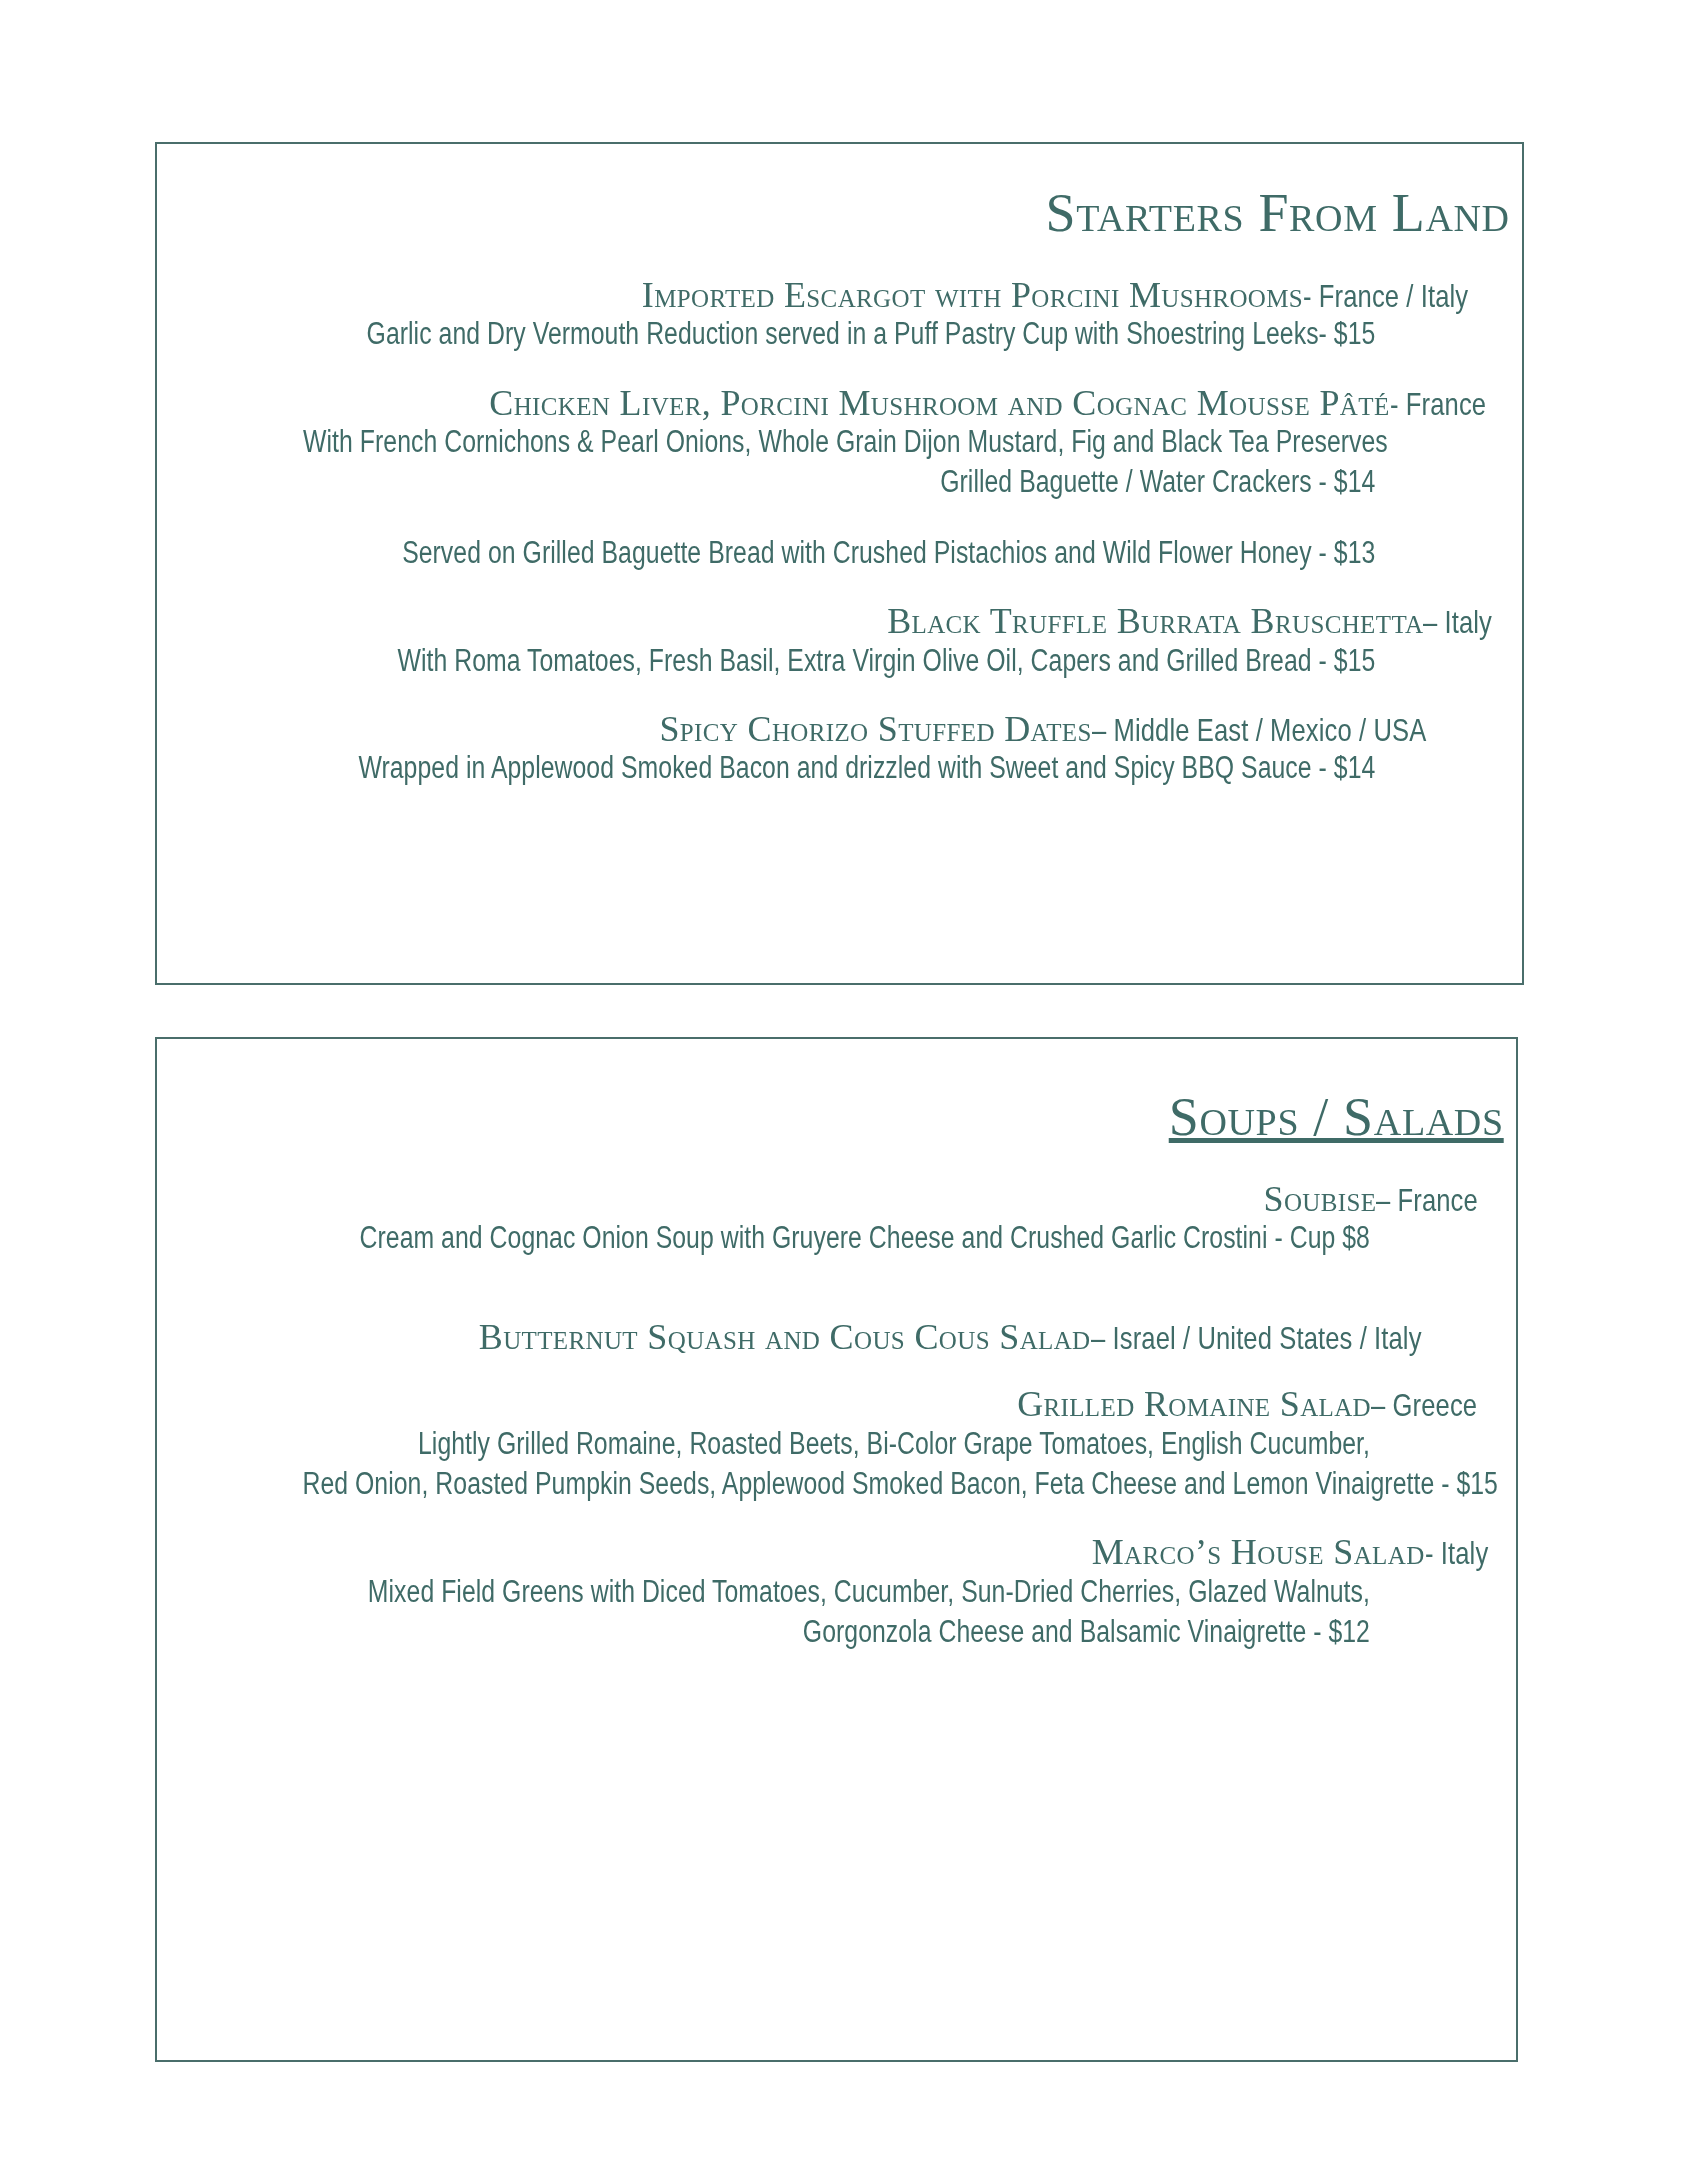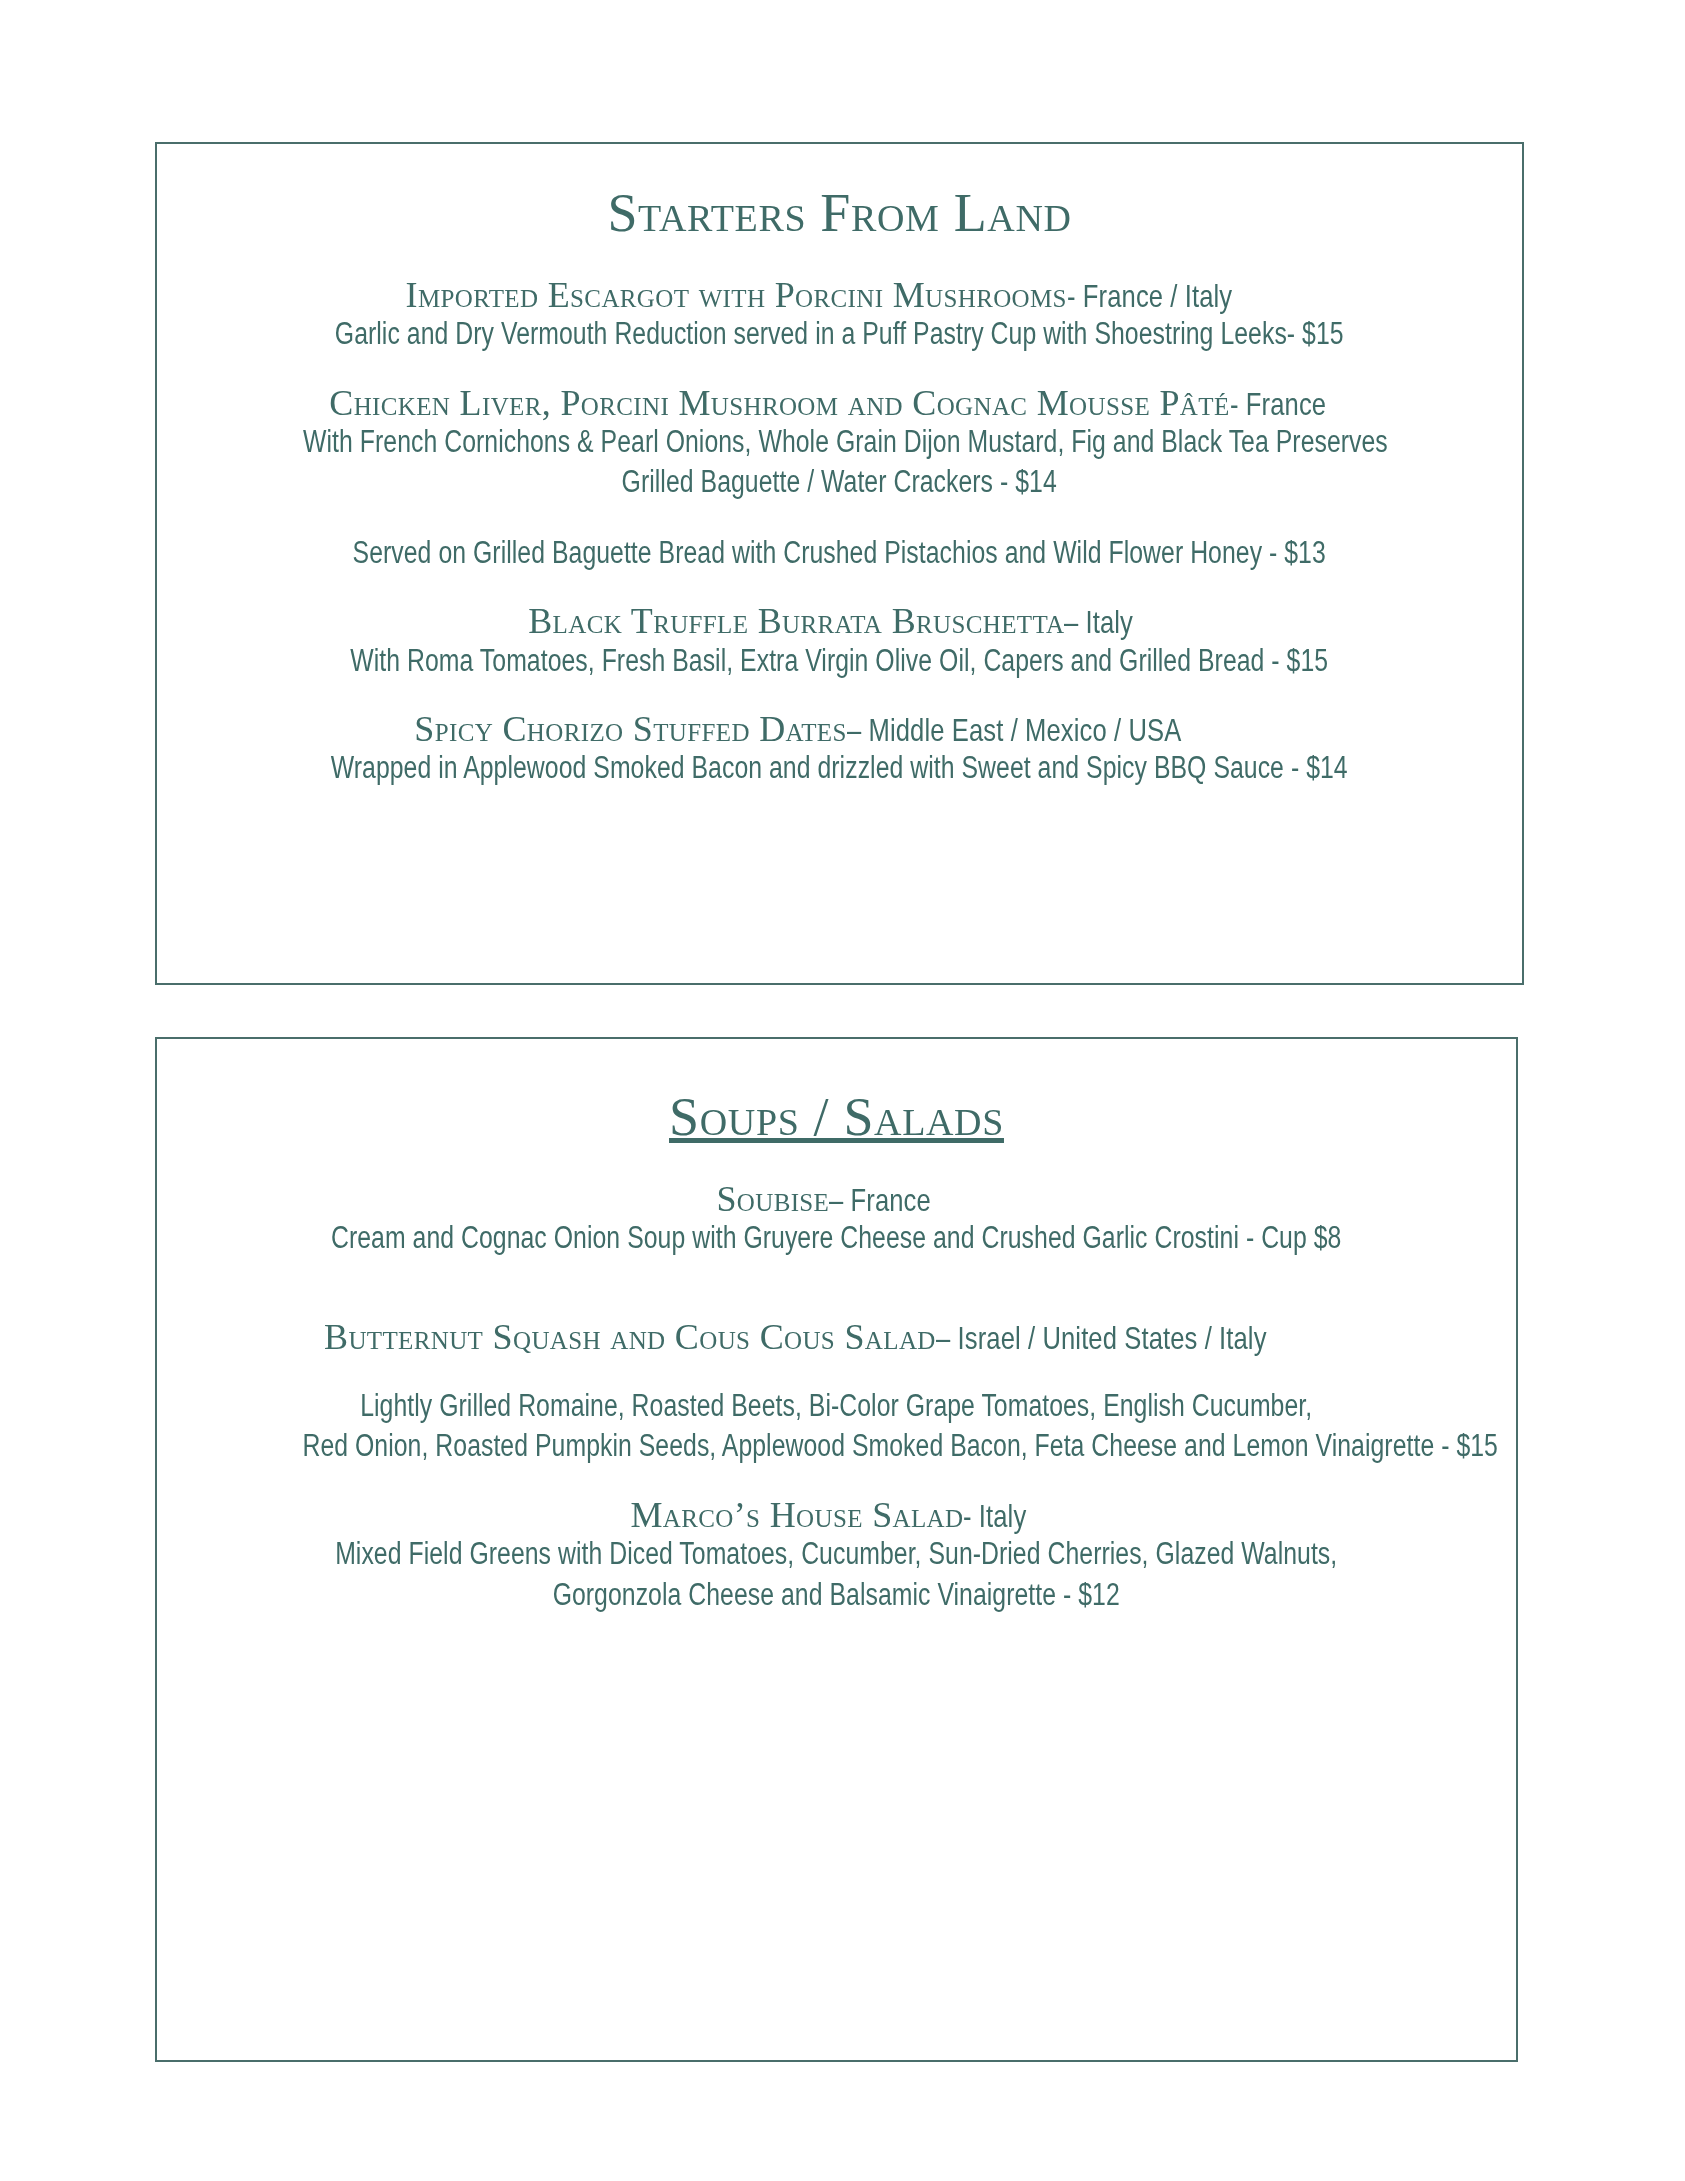--- a/index.html
+++ b/index.html
@@ -39,21 +39,21 @@
     top: 1037px;
     width: 1363px;
     height: 1025px;
   }
 
   .panel-inner {
     width: 100%;
     height: 100%;
     box-sizing: border-box;
     padding: 0 12.3px;
-    text-align: center;
+    text-align: right;
     color: #3f6b67;
   }
 
   
   .section-heading {
     font-family: "Liberation Serif", "DejaVu Serif", serif;
     font-variant: small-caps;
     font-size: 54px;
     line-height: 1.0;
     letter-spacing: 0.012em;
@@ -200,20 +200,23 @@
 
       <div class="item">
         <div class="item-title-line">
           <span class="item-name">Butternut Squash and Cous Cous Salad</span><span class="item-origin"> – Israel / United States / Italy</span>
         </div>
       </div>
 
       <div class="gap-md"></div>
 
       <div class="item">
+        <div class="item-title-line">
+          <span class="item-name">Grilled Romaine Salad</span><span class="item-origin"> – Greece</span>
+        </div>
         <div class="item-desc">
           <span class="dline">Lightly Grilled Romaine, Roasted Beets, Bi-Color Grape Tomatoes, English Cucumber,</span>
           <span class="dline">Red Onion, Roasted Pumpkin Seeds, Applewood Smoked Bacon, Feta Cheese and Lemon Vinaigrette - $15</span>
         </div>
       </div>
 
       <div class="gap-md"></div>
 
       <div class="item">
         <div class="item-title-line">

